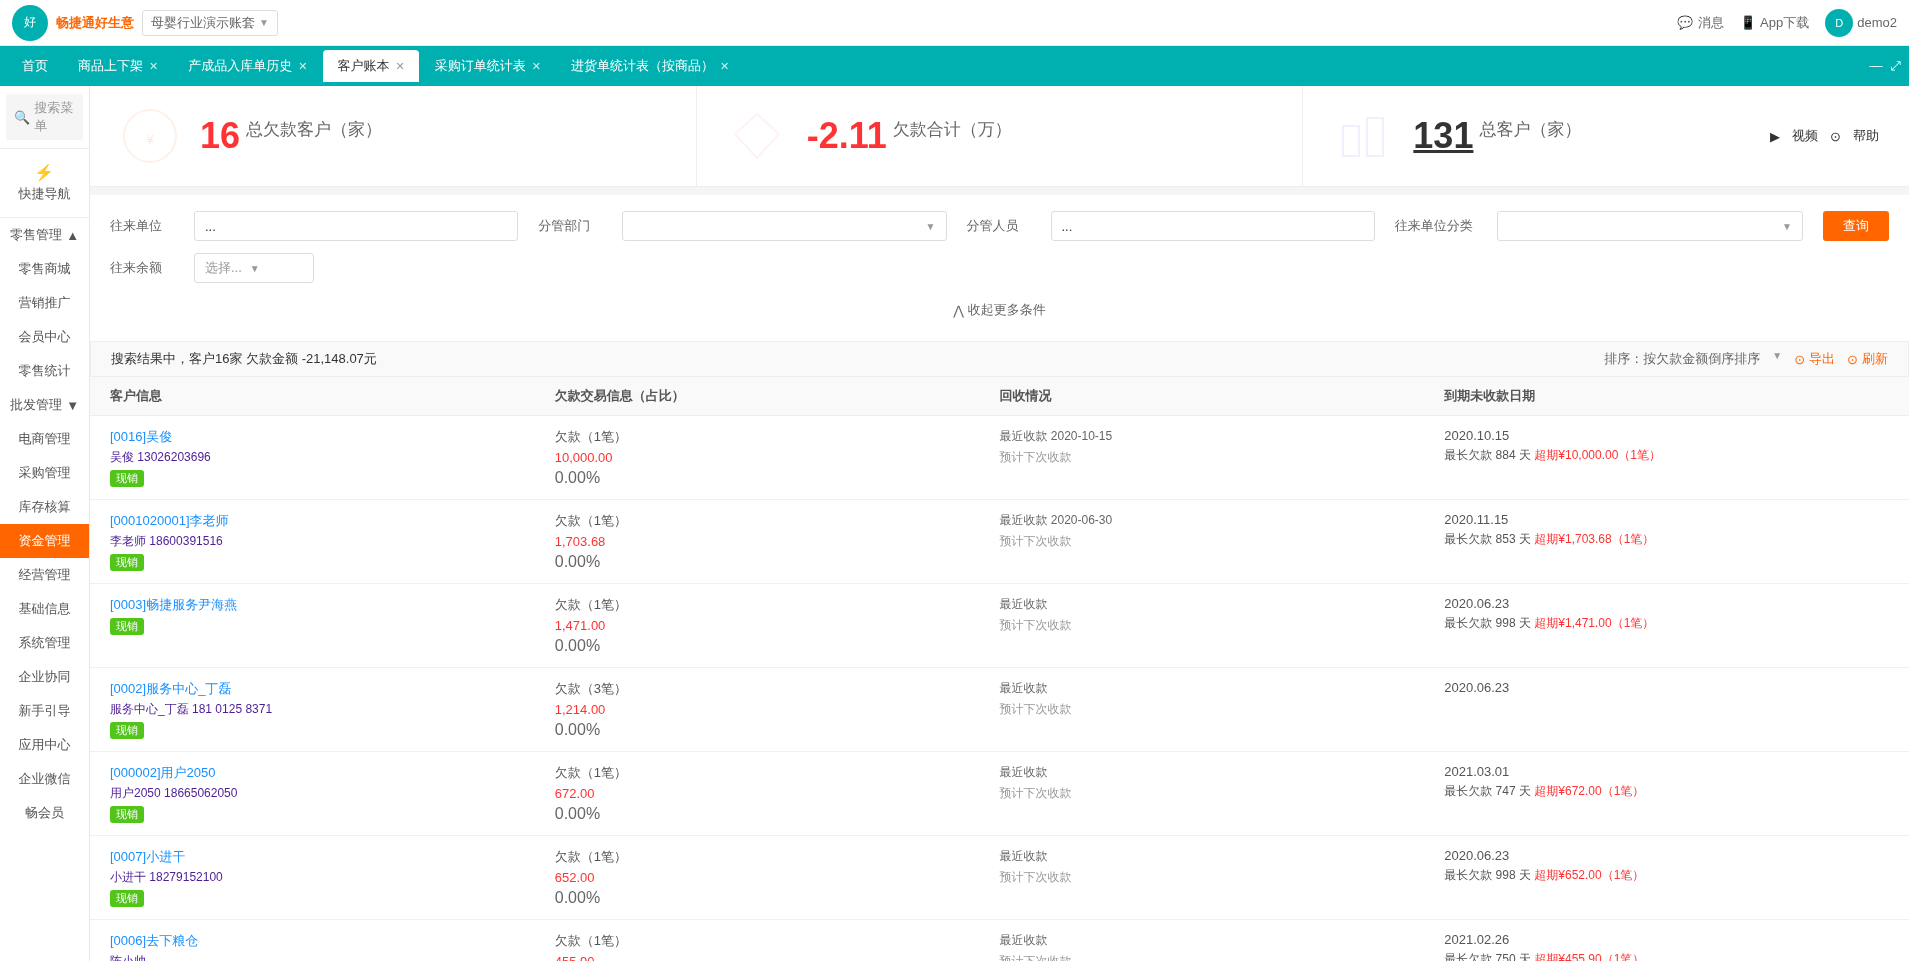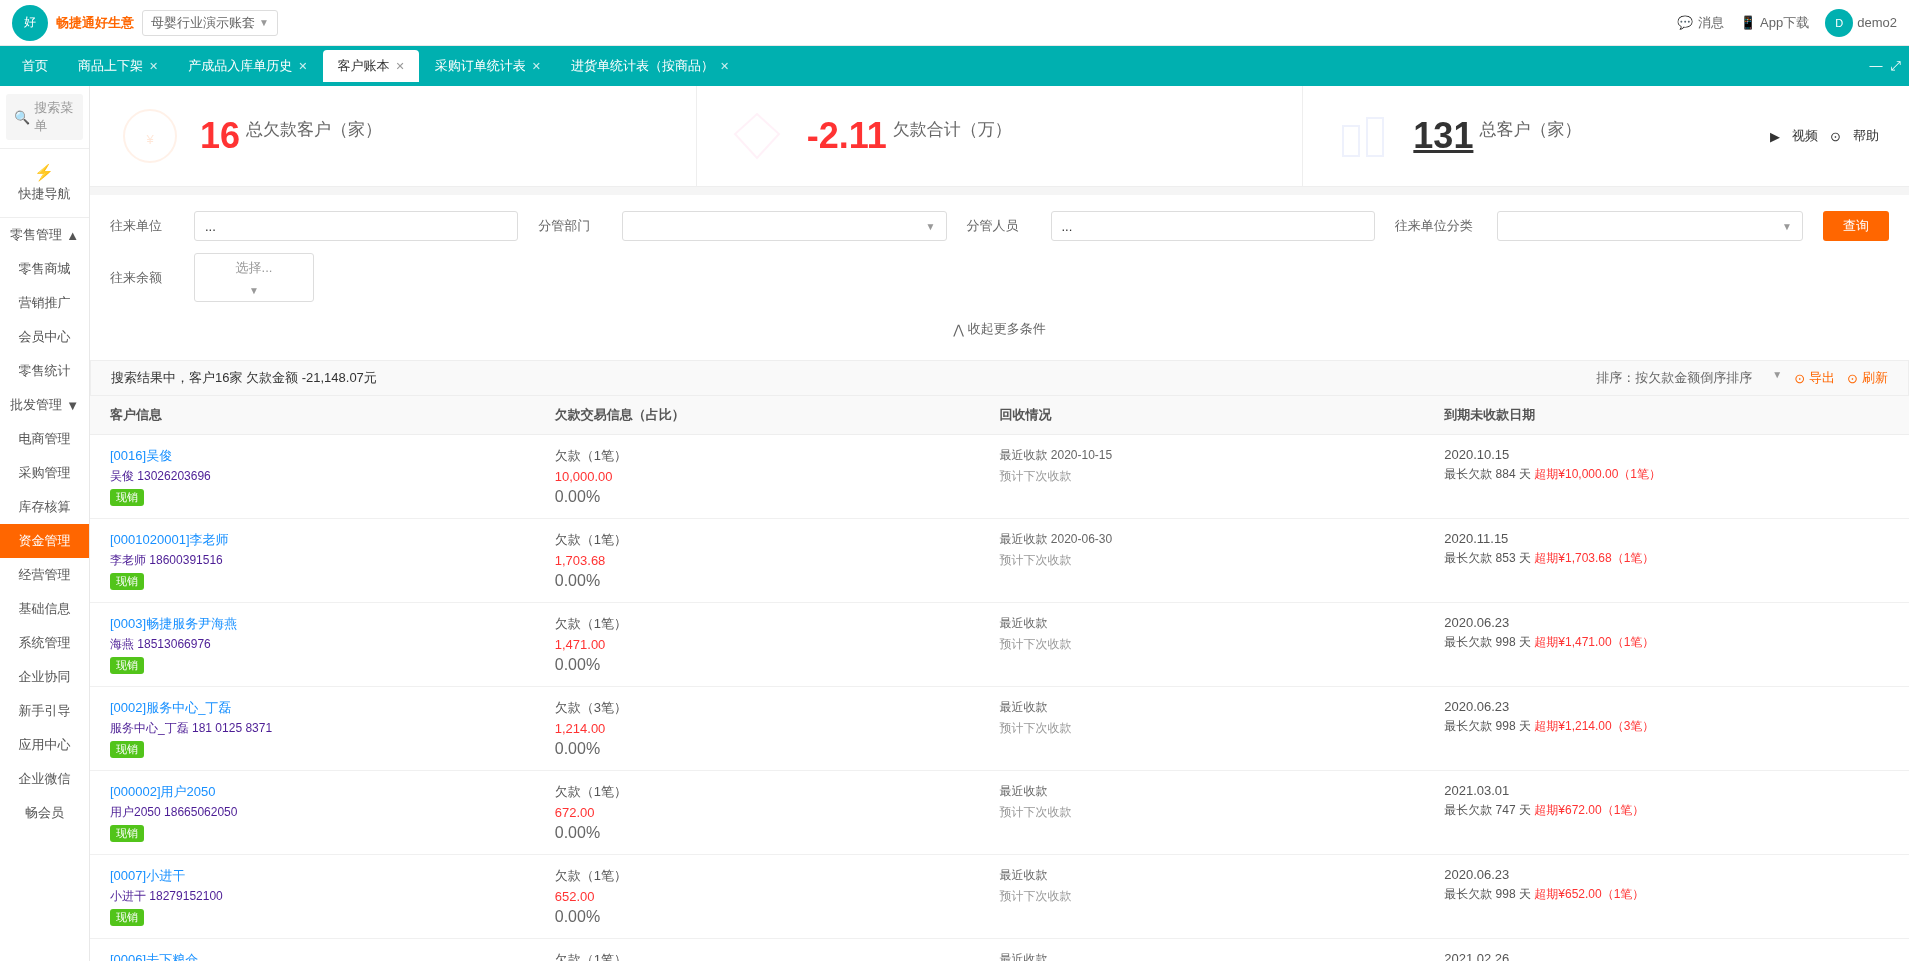--- a/index.html
+++ b/index.html
@@ -66,29 +66,29 @@
     .stat-label { color: #666; font-size: 17px; }
     .stat-helper { display: flex; gap: 12px; align-items: center; }
 
     
     .filter-area { background: #fff; padding: 16px 20px; margin-top: 8px; }
     .filter-row { display: flex; align-items: center; gap: 20px; margin-bottom: 12px; }
     .filter-item { display: flex; align-items: center; gap: 24px; flex: 1; }
     .filter-label { color: #666; font-size: 13px; white-space: nowrap; min-width: 60px; }
     .filter-input { flex: 1; border: 1px solid #ddd; border-radius: 3px; padding: 5px 10px; font-size: 13px; color: #333; display: flex; align-items: center; justify-content: space-between; cursor: pointer; background: #fff; min-height: 30px; }
     .filter-select { flex: 1; border: 1px solid #ddd; border-radius: 3px; padding: 5px 10px; font-size: 13px; background: #fff; cursor: pointer; display: flex; align-items: center; justify-content: space-between; min-height: 30px; }
-    .filter-input-text { border: 1px solid #ddd; border-radius: 3px; padding: 5px 10px; font-size: 13px; background: #fff; display: flex; align-items: center; gap: 8px; min-width: 120px; min-height: 30px; color: #999; flex-direction: column; }
+    .filter-input-text { border: 1px solid #ddd; border-radius: 3px; padding: 5px 10px; font-size: 13px; background: #fff; display: flex; align-items: center; gap: 8px; min-width: 120px; min-height: 30px; color: #999; }
     .btn-search { background: #ff6600; color: #fff; border: none; border-radius: 3px; padding: 6px 20px; cursor: pointer; font-size: 13px; }
     .collapse-btn { display: flex; align-items: center; justify-content: center; gap: 4px; color: #666; font-size: 12px; cursor: pointer; padding: 6px; }
 
     
     .results-bar { background: #f9f9f9; border: 1px solid #eee; padding: 8px 20px; display: flex; align-items: center; justify-content: space-between; }
     .results-info { font-size: 13px; color: #333; }
     .results-actions { display: flex; gap: 12px; align-items: center; font-size: 12px; color: #666; }
-    .sort-select { display: flex; align-items: flex-start; gap: 20px; cursor: pointer; }
+    .sort-select { display: flex; align-items: flex-start; gap: 12px; cursor: pointer; }
     .action-btn { display: flex; align-items: center; gap: 4px; cursor: pointer; color: #ff6600; }
 
     
     .table-wrapper { background: #fff; }
     .table-header { display: grid; grid-template-columns: 2fr 2fr 2fr 2fr; padding: 10px 20px; background: #f9f9f9; border-bottom: 1px solid #eee; font-weight: bold; color: #555; font-size: 13px; }
     .table-row { display: grid; grid-template-columns: 2fr 2fr 2fr 2fr; padding: 12px 20px; border-bottom: 1px solid #f0f0f0; align-items: start; }
     .customer-name { color: #1890ff; cursor: pointer; font-size: 13px; text-decoration: none; }
     .customer-phone { color: #4c1d95; font-size: 12px; margin-top: 3px; }
     .badge-green { background: #52c41a; color: #fff; border-radius: 3px; padding: 1px 6px; font-size: 11px; display: inline-block; margin-top: 4px; }
     .debt-amount { color: #ff3333; font-size: 13px; margin-top: 4px; }
@@ -387,21 +387,20 @@
       <div class="collect-next">预计下次收款</div>
     </div>
     <div>
       <div class="expire-date">2020.11.15</div>
       <div class="overdue-days">最长欠款 853 天 <a class="overdue-text">超期¥1,703.68（1笔）</a></div>
     </div>
   </div>
           <div class="table-row">
     <div>
       <div><a class="customer-name">[0003]畅捷服务尹海燕</a></div>
-      <div class="customer-phone">海燕 18513066976</div>
       <span class="badge-green">现销</span>
     </div>
     <div>
       <div class="debt-count">欠款（1笔）</div>
       <div class="debt-amount">1,471.00</div>
       <div class="debt-percent">0.00%</div>
     </div>
     <div>
       <div class="collect-date">最近收款</div>
       <div class="collect-next">预计下次收款</div>
@@ -421,21 +420,20 @@
       <div class="debt-count">欠款（3笔）</div>
       <div class="debt-amount">1,214.00</div>
       <div class="debt-percent">0.00%</div>
     </div>
     <div>
       <div class="collect-date">最近收款</div>
       <div class="collect-next">预计下次收款</div>
     </div>
     <div>
       <div class="expire-date">2020.06.23</div>
-      <div class="overdue-days">最长欠款 998 天 <a class="overdue-text">超期¥1,214.00（3笔）</a></div>
     </div>
   </div>
           <div class="table-row">
     <div>
       <div><a class="customer-name">[000002]用户2050</a></div>
       <div class="customer-phone">用户2050 18665062050</div>
       <span class="badge-green">现销</span>
     </div>
     <div>
       <div class="debt-count">欠款（1笔）</div>

